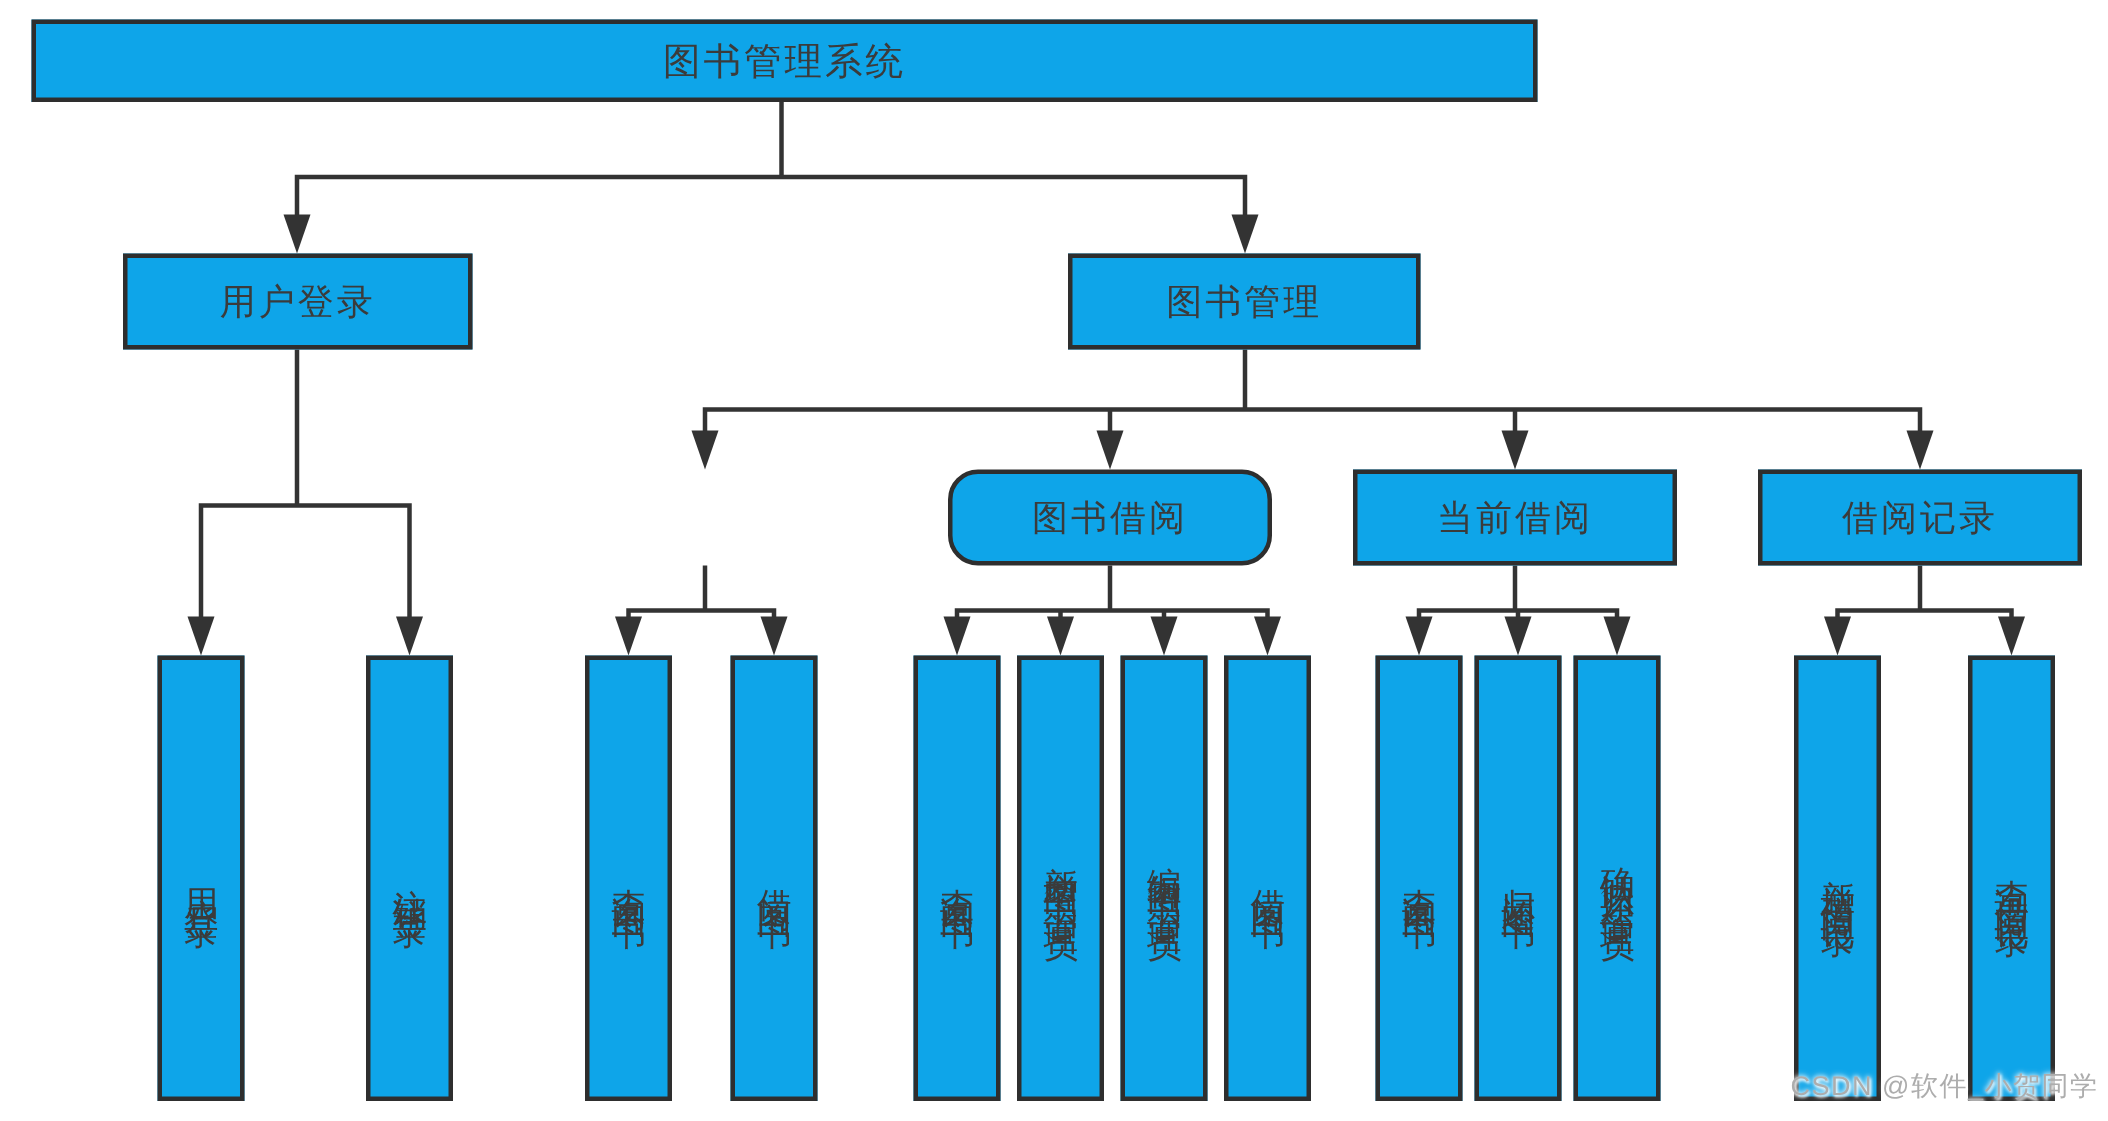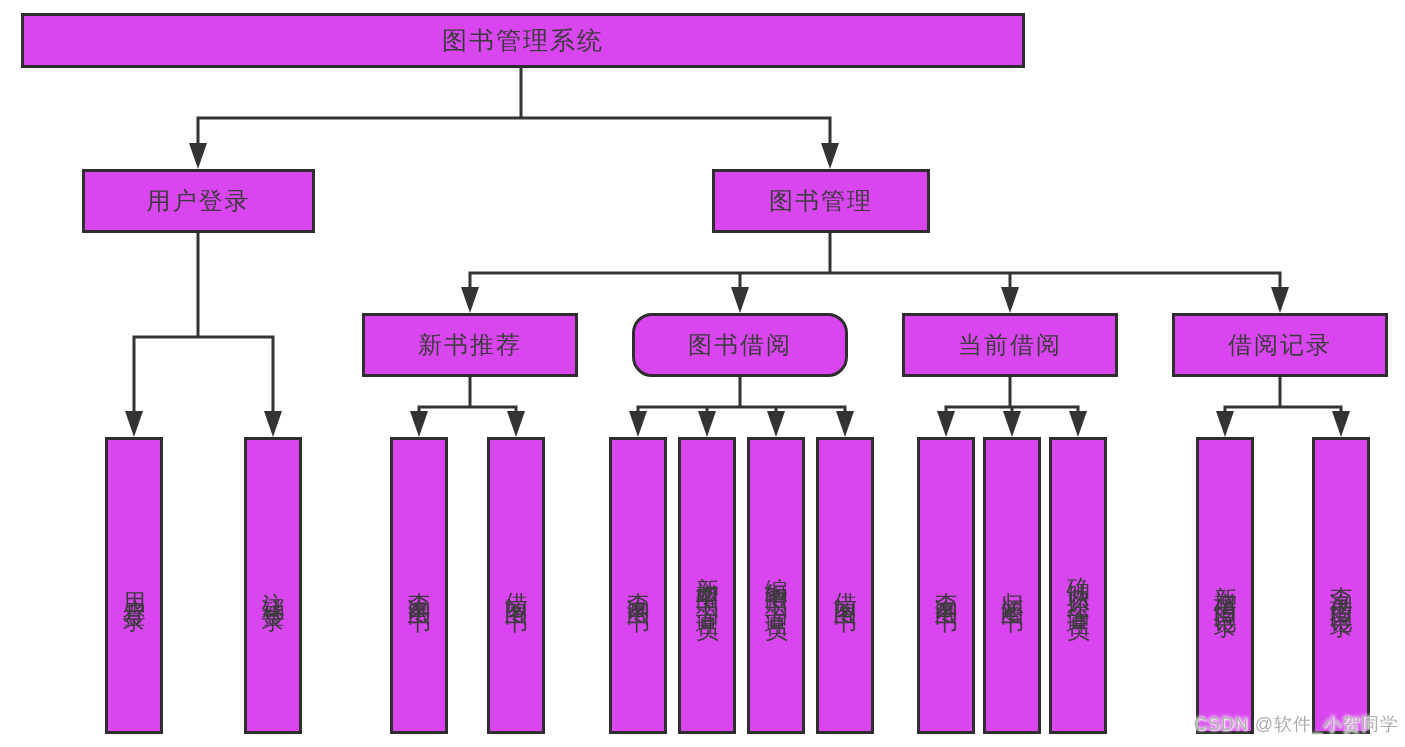--- a/index.html
+++ b/index.html
@@ -16,41 +16,41 @@
 
   .connectors {
     position: absolute;
     left: 0; top: 0;
     width: 1405px; height: 747px;
     z-index: 1;
   }
 
   .node {
     position: absolute;
-    background: #d946ef;
+    background: #0ea5e9;
     border: 3px solid #2e2e2e;
     display: flex;
     align-items: center;
     justify-content: center;
     z-index: 2;
     color: #3b3b3b;
   }
 
   .hlabel {
     font-size: 24px;
     letter-spacing: 2px;
     color: #3b3b3b;
     white-space: nowrap;
   }
 
   .root-box   { left: 21px;  top: 13px;  width: 1004px; height: 55px; }
   .root-box .hlabel { font-size: 25px; }
 
   .l2-login   { left: 82px;  top: 169px; width: 233px; height: 64px; }
-  .l2-mgmt    { left: 712px; top: 169px; width: 218px; height: 64px; }
+  .l2-mgmt    { left: 712px; top: 169px; width: 235px; height: 64px; }
 
   .l3 { top: 313px; width: 216px; height: 64px; }
   .l3-recommend { left: 362px; }
   .l3-borrow    { left: 632px; border-radius: 20px; }
   .l3-current   { left: 902px; }
   .l3-records   { left: 1172px; }
 
   .vbox {
     top: 437px;
     width: 58px;
@@ -155,23 +155,20 @@
     <span class="hlabel">图书管理系统</span>
   </div>
 
   <div class="node l2-login">
     <span class="hlabel">用户登录</span>
   </div>
   <div class="node l2-mgmt">
     <span class="hlabel">图书管理</span>
   </div>
 
-  <div class="node l3 l3-recommend">
-    <span class="hlabel">新书推荐</span>
-  </div>
   <div class="node l3 l3-borrow">
     <span class="hlabel">图书借阅</span>
   </div>
   <div class="node l3 l3-records">
     <span class="hlabel">借阅记录</span>
   </div>
   <div class="node l3 l3-current">
     <span class="hlabel">当前借阅</span>
   </div>
 

